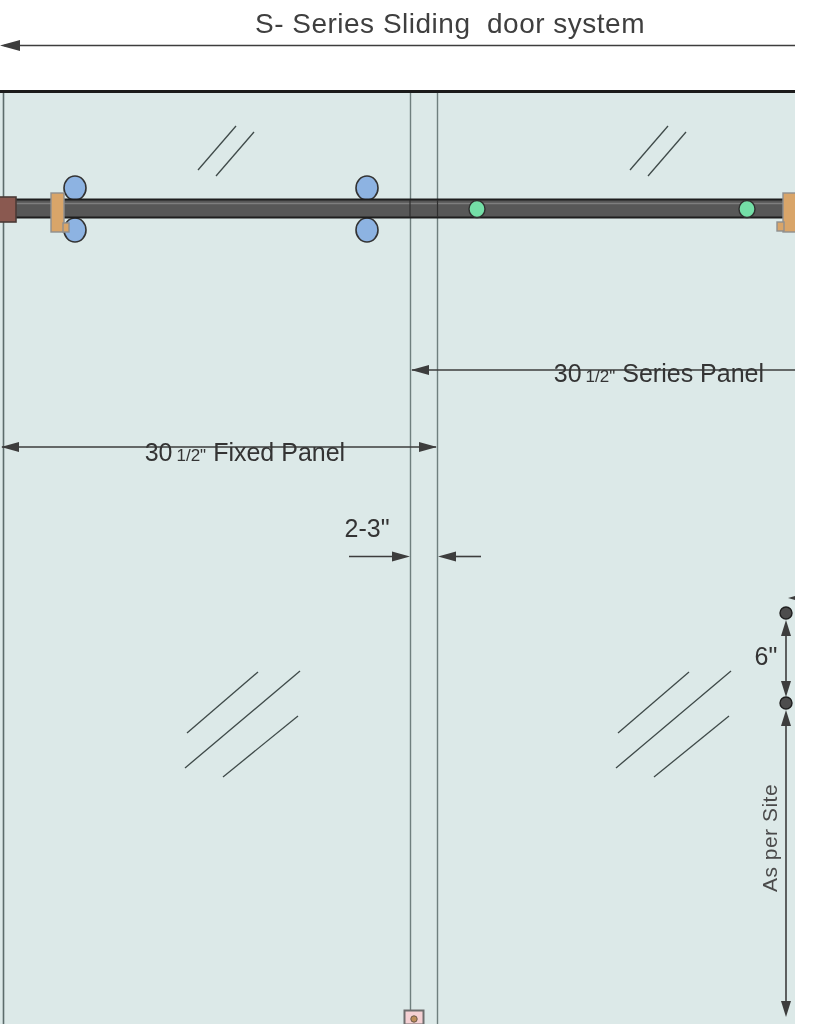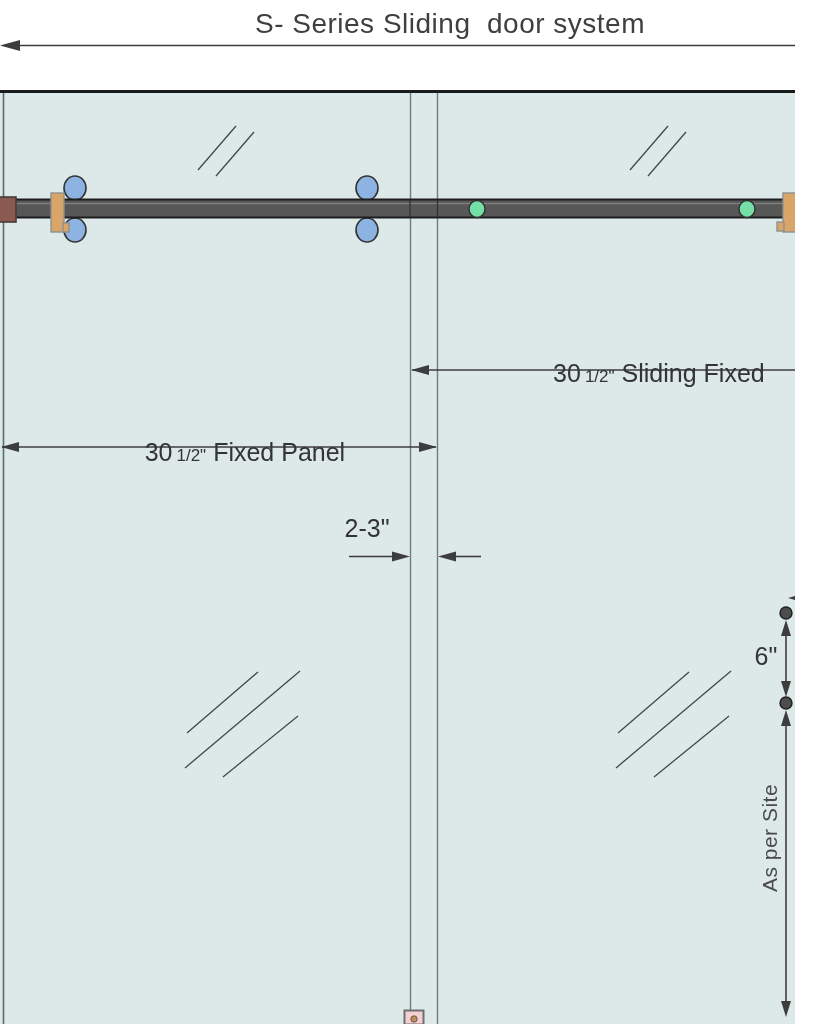--- a/index.html
+++ b/index.html
@@ -162,21 +162,21 @@
 
     <g>
       <rect class="guide" x="404.5" y="1010.5" width="19" height="14"></rect>
       <circle class="pin" cx="414" cy="1019" r="3.2"></circle>
     </g>
   </svg>
 
   <div class="label title">S- Series Sliding  door system</div>
 
   <div class="label dim" style="left:645px;top:336px;">
-    <span>30</span><span class="frac">1/2"</span><span class="lbl-gap">Sliding Fixed</span>
+    <span>30</span><span class="frac">1/2"</span><span class="lbl-gap">Series Panel</span>
   </div>
 
   <div class="label dim" style="left:231px;top:415px;">
     <span>30</span><span class="frac">1/2"</span><span class="lbl-gap">Fixed Panel</span>
   </div>
 
   <div class="label dim" style="left:367px;top:516px;">2-3"</div>
 
   <div class="label dim" style="left:809px;top:561px;">3"</div>
 

